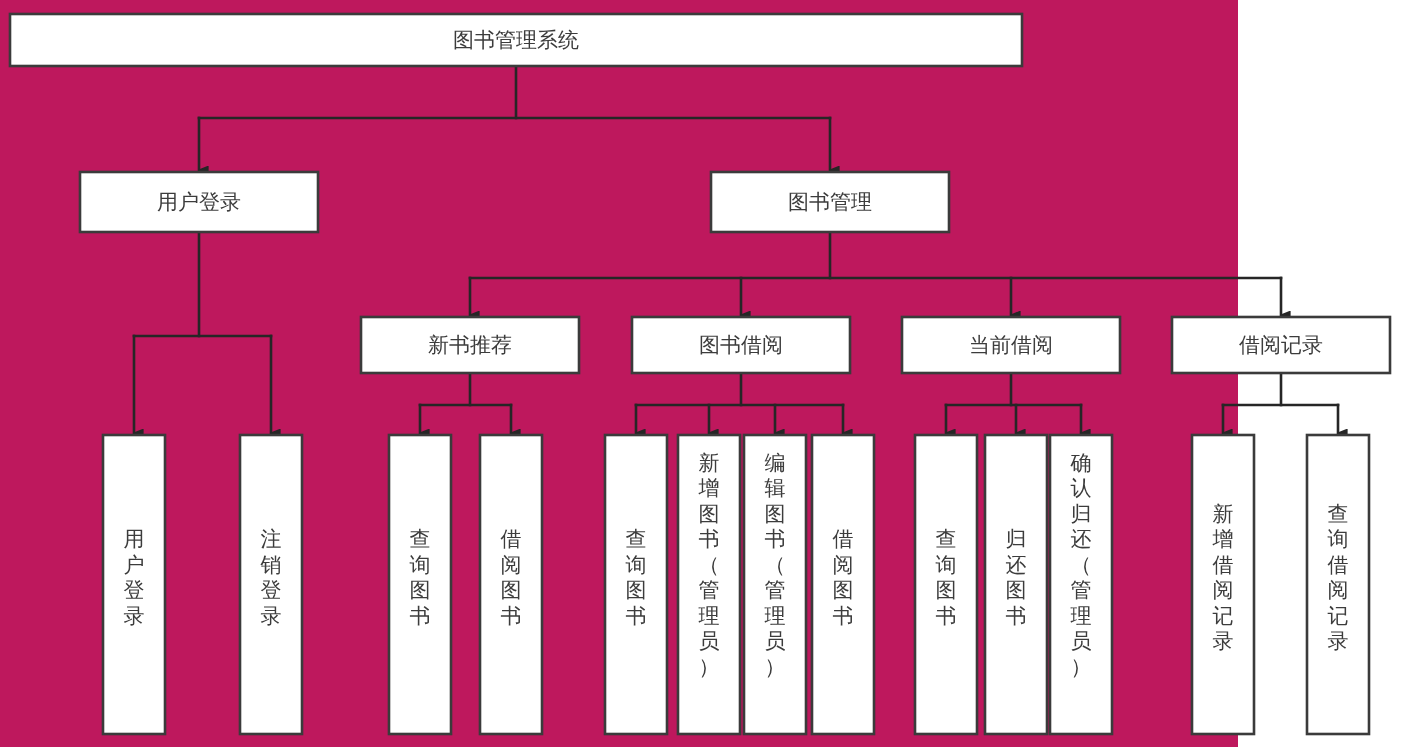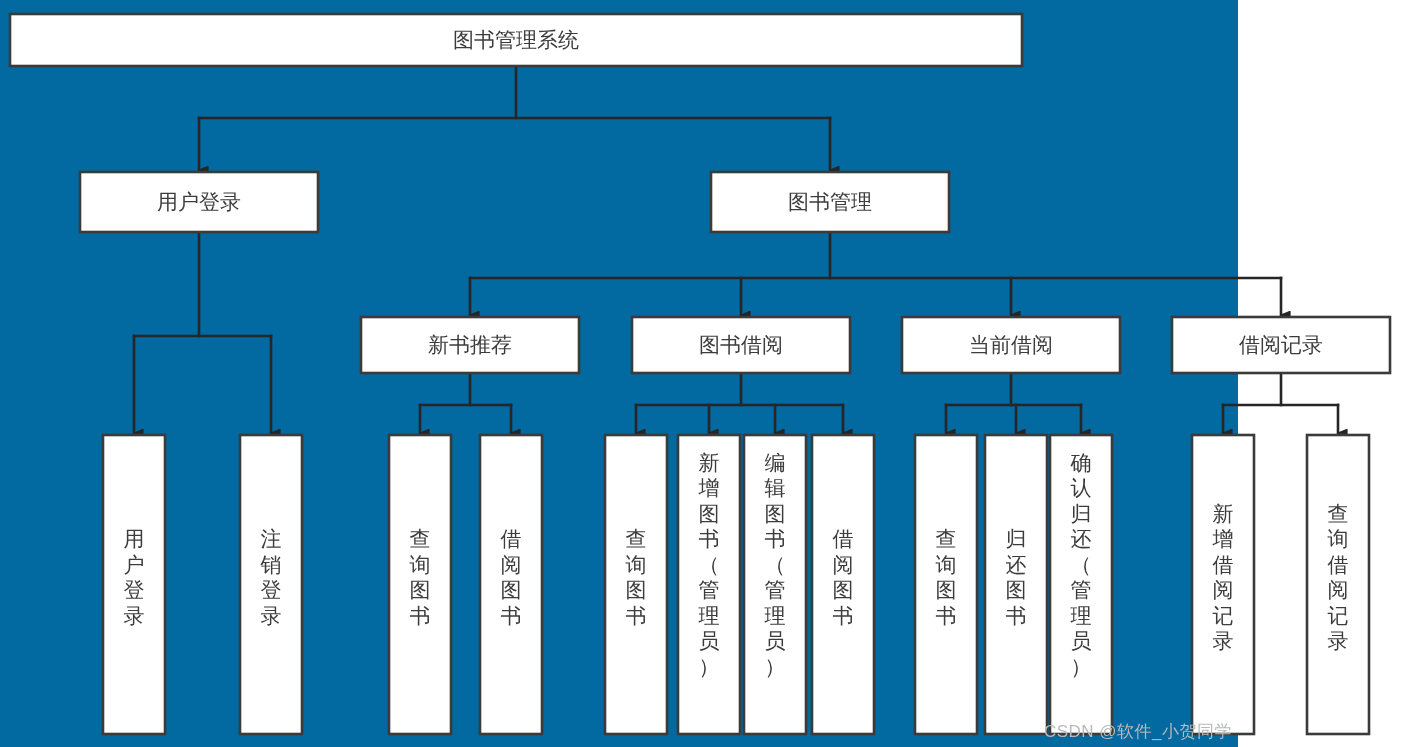--- a/index.html
+++ b/index.html
@@ -1,17 +1,17 @@
 <!DOCTYPE html>
 <html><head>
 <meta charset="utf-8">
 <style>
   html,body{margin:0;padding:0;background:#ffffff;}
   body{width:1405px;height:747px;font-family:"Liberation Sans","DejaVu Sans",sans-serif;overflow:hidden;}
-  #diagram-root{position:relative;width:1238px;height:747px;background:#0369a1;text-decoration:underline;}
+  #diagram-root{position:relative;width:1238px;height:747px;background:#be185d;text-decoration:underline;}
   svg#tree-svg{position:absolute;left:0;top:0;width:1405px;height:747px;}
   .node-box{fill:#ffffff;stroke:#3b3b3b;stroke-width:2.6;}
   .connector{stroke:#262626;stroke-width:2.6;fill:none;stroke-linecap:square;}
   .node-label{fill:#3c3c3c;font-family:"Liberation Sans","DejaVu Sans",sans-serif;font-size:21px;text-anchor:middle;dominant-baseline:middle;}
   .leaf-label{fill:#3c3c3c;font-family:"Liberation Sans","DejaVu Sans",sans-serif;font-size:21px;text-anchor:middle;}
   .watermark{position:absolute;right:6px;bottom:4px;font-size:17px;color:#b9b9b9;
              font-family:"Liberation Sans","DejaVu Sans",sans-serif;letter-spacing:.5px;white-space:nowrap;}
 </style>
 </head>
 <body>
@@ -136,14 +136,13 @@
           <rect x="1192" y="435" width="62" height="299" class="node-box"></rect>
           <text x="1223" y="0" class="leaf-label"><tspan x="1223" y="520.75">新</tspan><tspan x="1223" y="546.25">增</tspan><tspan x="1223" y="571.75">借</tspan><tspan x="1223" y="597.25">阅</tspan><tspan x="1223" y="622.75">记</tspan><tspan x="1223" y="648.25">录</tspan></text>
         </g>
         <g>
           <rect x="1307" y="435" width="62" height="299" class="node-box"></rect>
           <text x="1338" y="0" class="leaf-label"><tspan x="1338" y="520.75">查</tspan><tspan x="1338" y="546.25">询</tspan><tspan x="1338" y="571.75">借</tspan><tspan x="1338" y="597.25">阅</tspan><tspan x="1338" y="622.75">记</tspan><tspan x="1338" y="648.25">录</tspan></text>
         </g>
       </g>
   </svg>
 
-  <div class="watermark">CSDN @软件_小贺同学</div>
 </div>
 
 </body></html>

